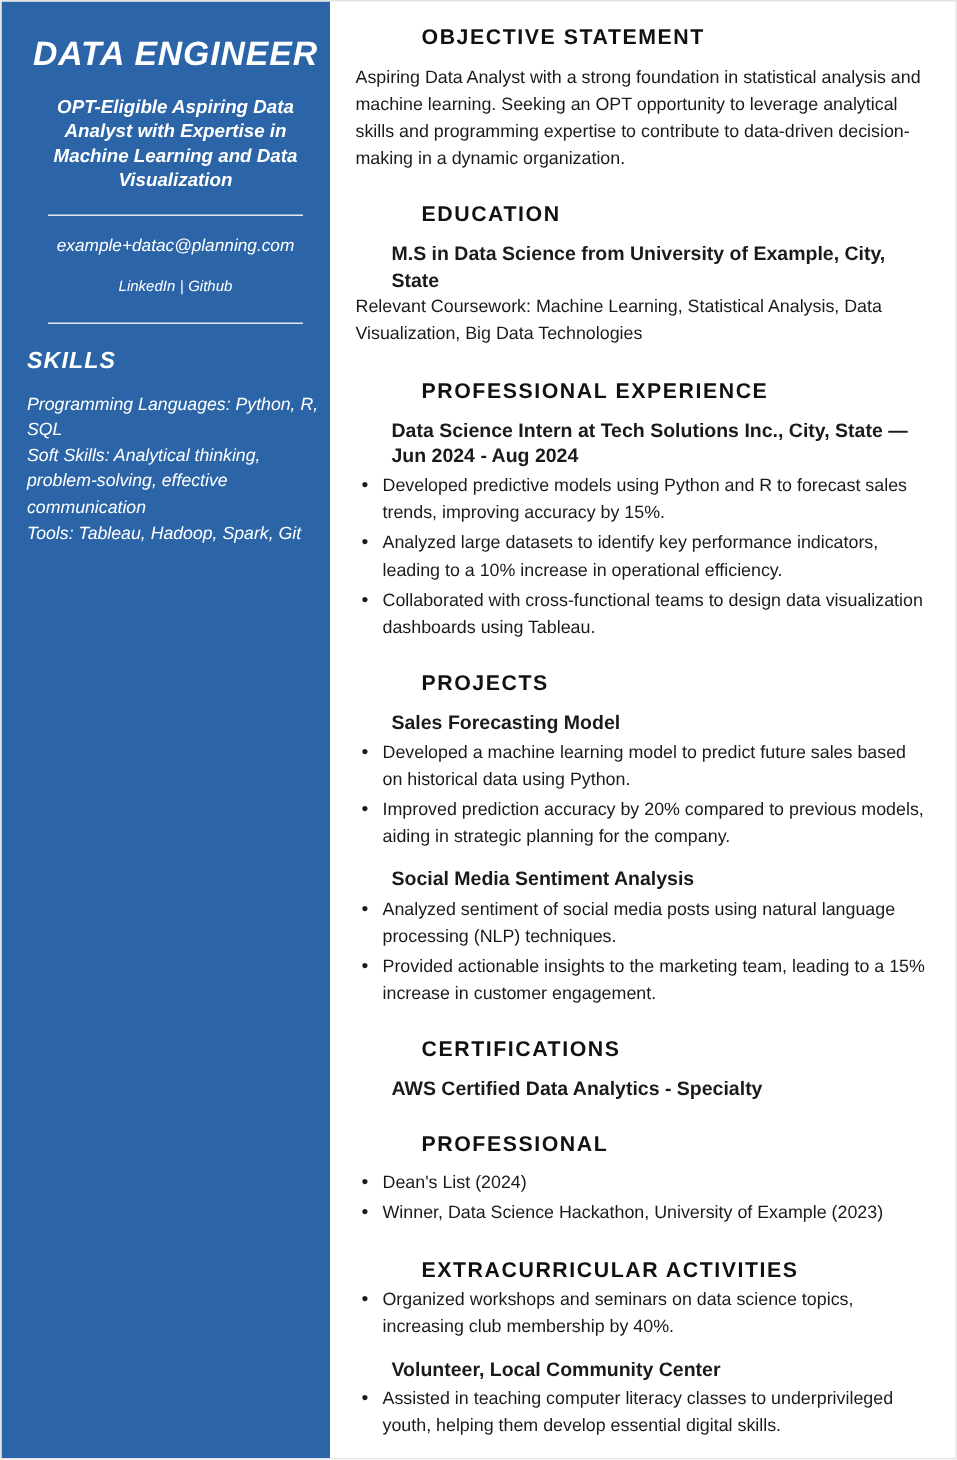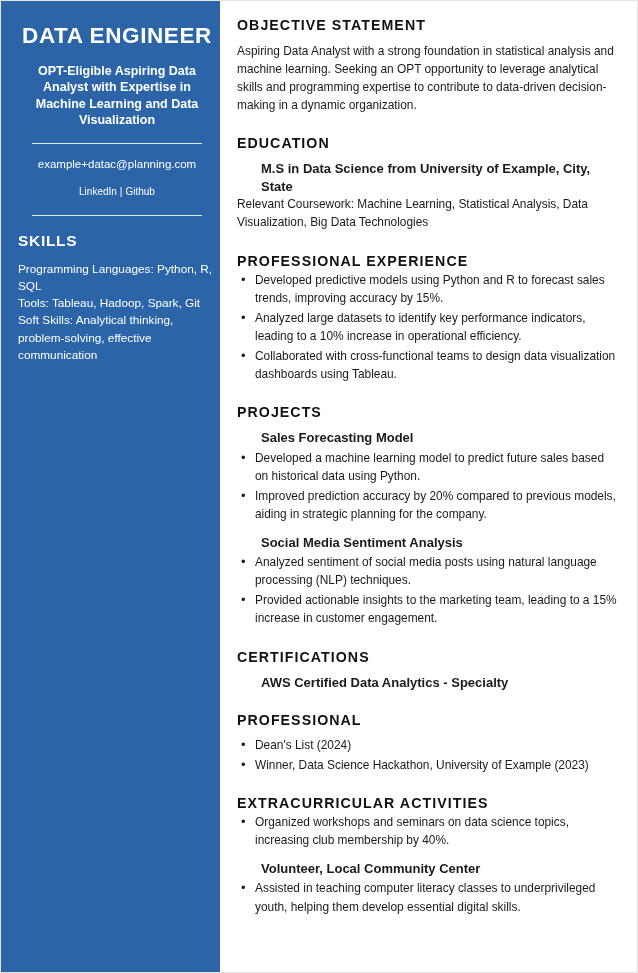--- a/index.html
+++ b/index.html
@@ -17,20 +17,21 @@
     overflow:hidden;
   }
 
   
   .sidebar {
     width:219px;
     flex:0 0 219px;
     background:#2b65a8;
     color:#ffffff;
     padding:18px 4px 0 17px;
+    font-style:italic;
   }
   .name {
     font-size:22.5px;
     font-weight:bold;
     letter-spacing:0.6px;
     text-align:center;
     line-height:1.15;
     margin-top:4px;
   }
   .headline {
@@ -85,20 +86,21 @@
     padding:12px 19px 0 17px;
     color:#1a1a1a;
     min-width:0;
   }
   .sec-heading {
     font-size:14.2px;
     font-weight:bold;
     letter-spacing:1.05px;
     color:#111111;
     margin-top:21px;
+    margin-left:44px;
   }
   .sec-heading.first { margin-top:4px; }
   .para {
     font-size:11.9px;
     line-height:1.52;
     margin-top:9px;
   }
   .subhead {
     font-size:13px;
     font-weight:bold;
@@ -143,35 +145,36 @@
     <div class="headline">OPT-Eligible Aspiring Data Analyst with Expertise in Machine Learning and Data Visualization</div>
     <div class="divider"></div>
     <div class="contact-line">example+datac@planning.com</div>
     <div class="contact-links">
       <a href="#">LinkedIn</a><span class="sep">|</span><a href="#">Github</a>
     </div>
     <div class="divider2"></div>
     <div class="side-heading">SKILLS</div>
     <div class="skills-body">
       <div>Programming Languages: Python, R, SQL</div>
+      <div>Soft Skills: Analytical thinking, problem-solving, effective communication</div>
       <div>Tools: Tableau, Hadoop, Spark, Git</div>
-      <div>Soft Skills: Analytical thinking, problem-solving, effective communication</div>
     </div>
   </aside>
 
   <main class="main">
 
     <h2 class="sec-heading first">OBJECTIVE STATEMENT</h2>
     <p class="para">Aspiring Data Analyst with a strong foundation in statistical analysis and machine learning. Seeking an OPT opportunity to leverage analytical skills and programming expertise to contribute to data-driven decision-making in a dynamic organization.</p>
 
     <h2 class="sec-heading">EDUCATION</h2>
     <div class="subhead tight">M.S in Data Science from University of Example, City, State</div>
     <div class="sub-note">Relevant Coursework: Machine Learning, Statistical Analysis, Data Visualization, Big Data Technologies</div>
 
     <h2 class="sec-heading">PROFESSIONAL EXPERIENCE</h2>
+    <div class="subhead tight">Data Science Intern at Tech Solutions Inc., City, State — Jun 2024 - Aug 2024</div>
     <ul class="bullets">
       <li>Developed predictive models using Python and R to forecast sales trends, improving accuracy by 15%.</li>
       <li>Analyzed large datasets to identify key performance indicators, leading to a 10% increase in operational efficiency.</li>
       <li>Collaborated with cross-functional teams to design data visualization dashboards using Tableau.</li>
     </ul>
 
     <h2 class="sec-heading">PROJECTS</h2>
     <div class="subhead tight">Sales Forecasting Model</div>
     <ul class="bullets">
       <li>Developed a machine learning model to predict future sales based on historical data using Python.</li>

